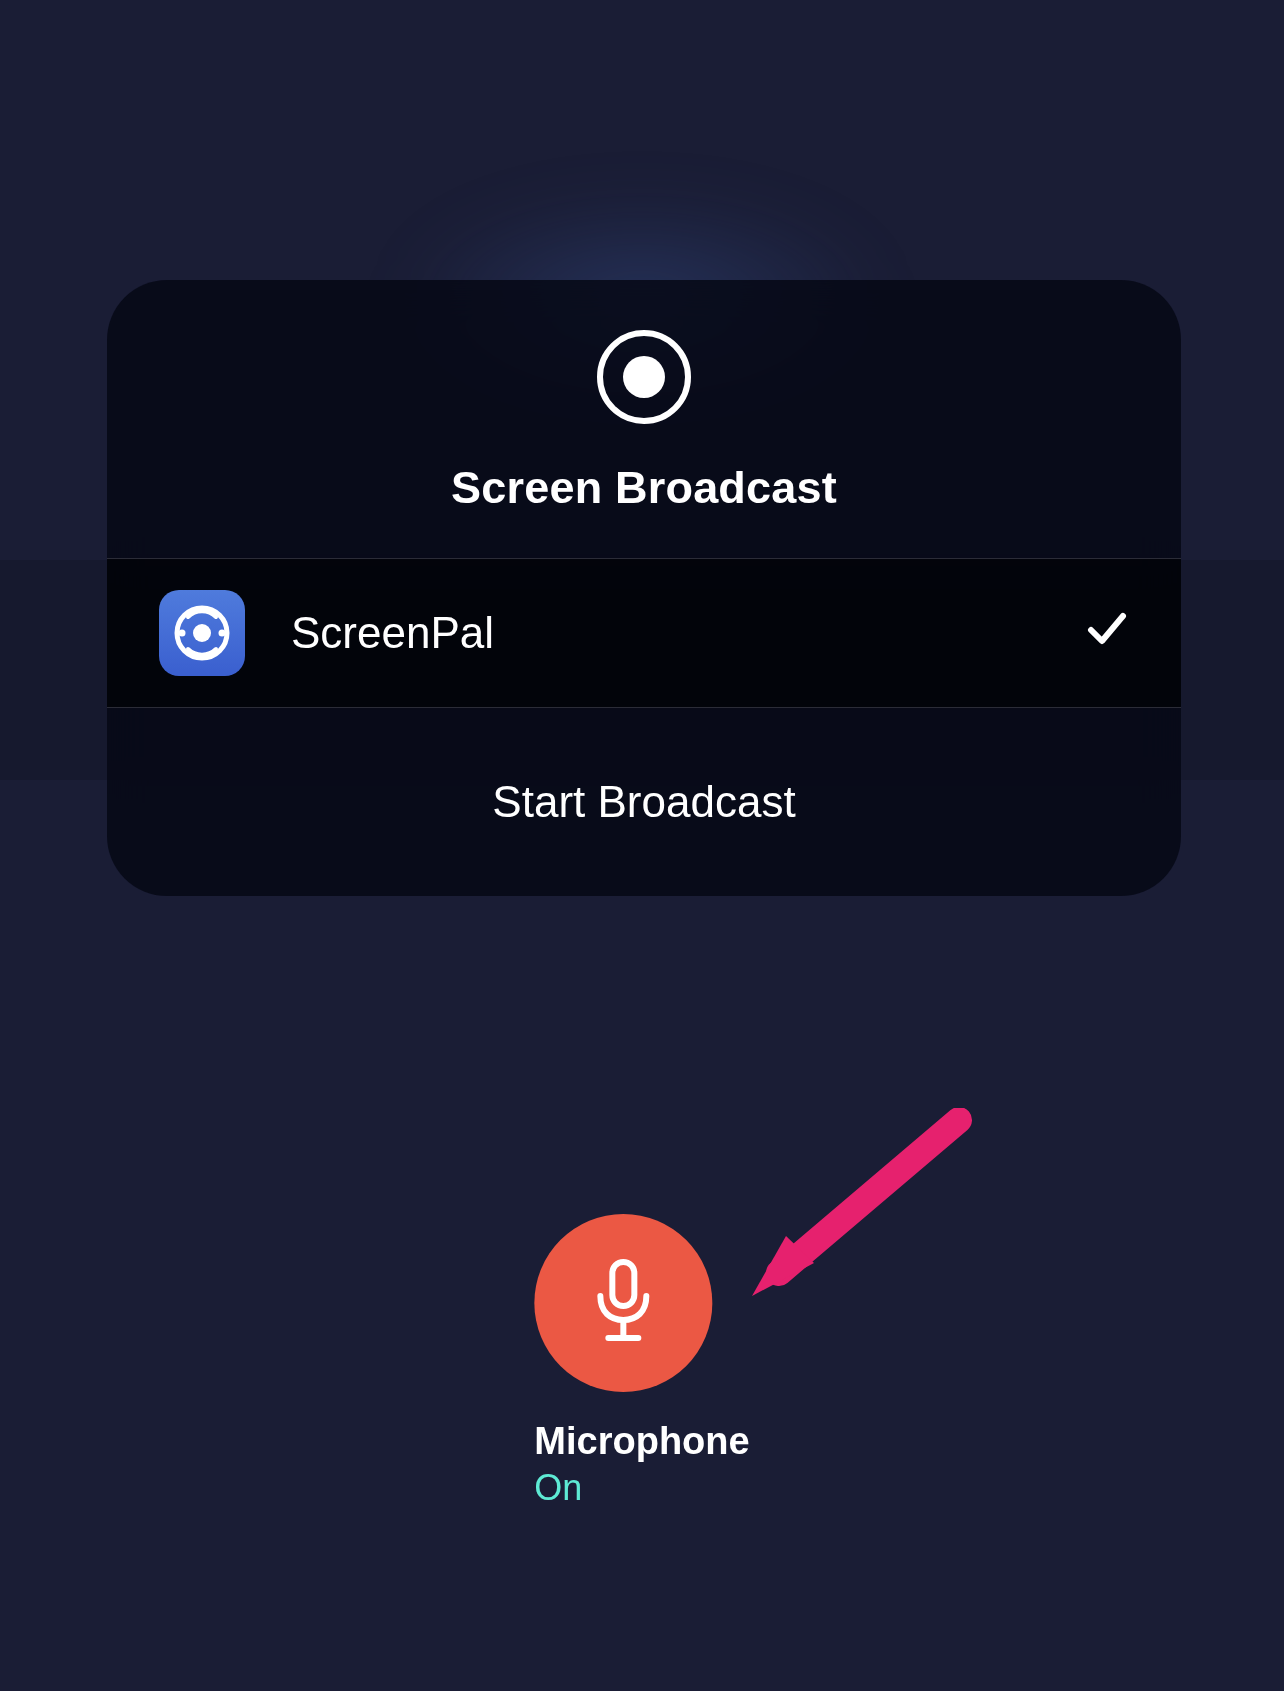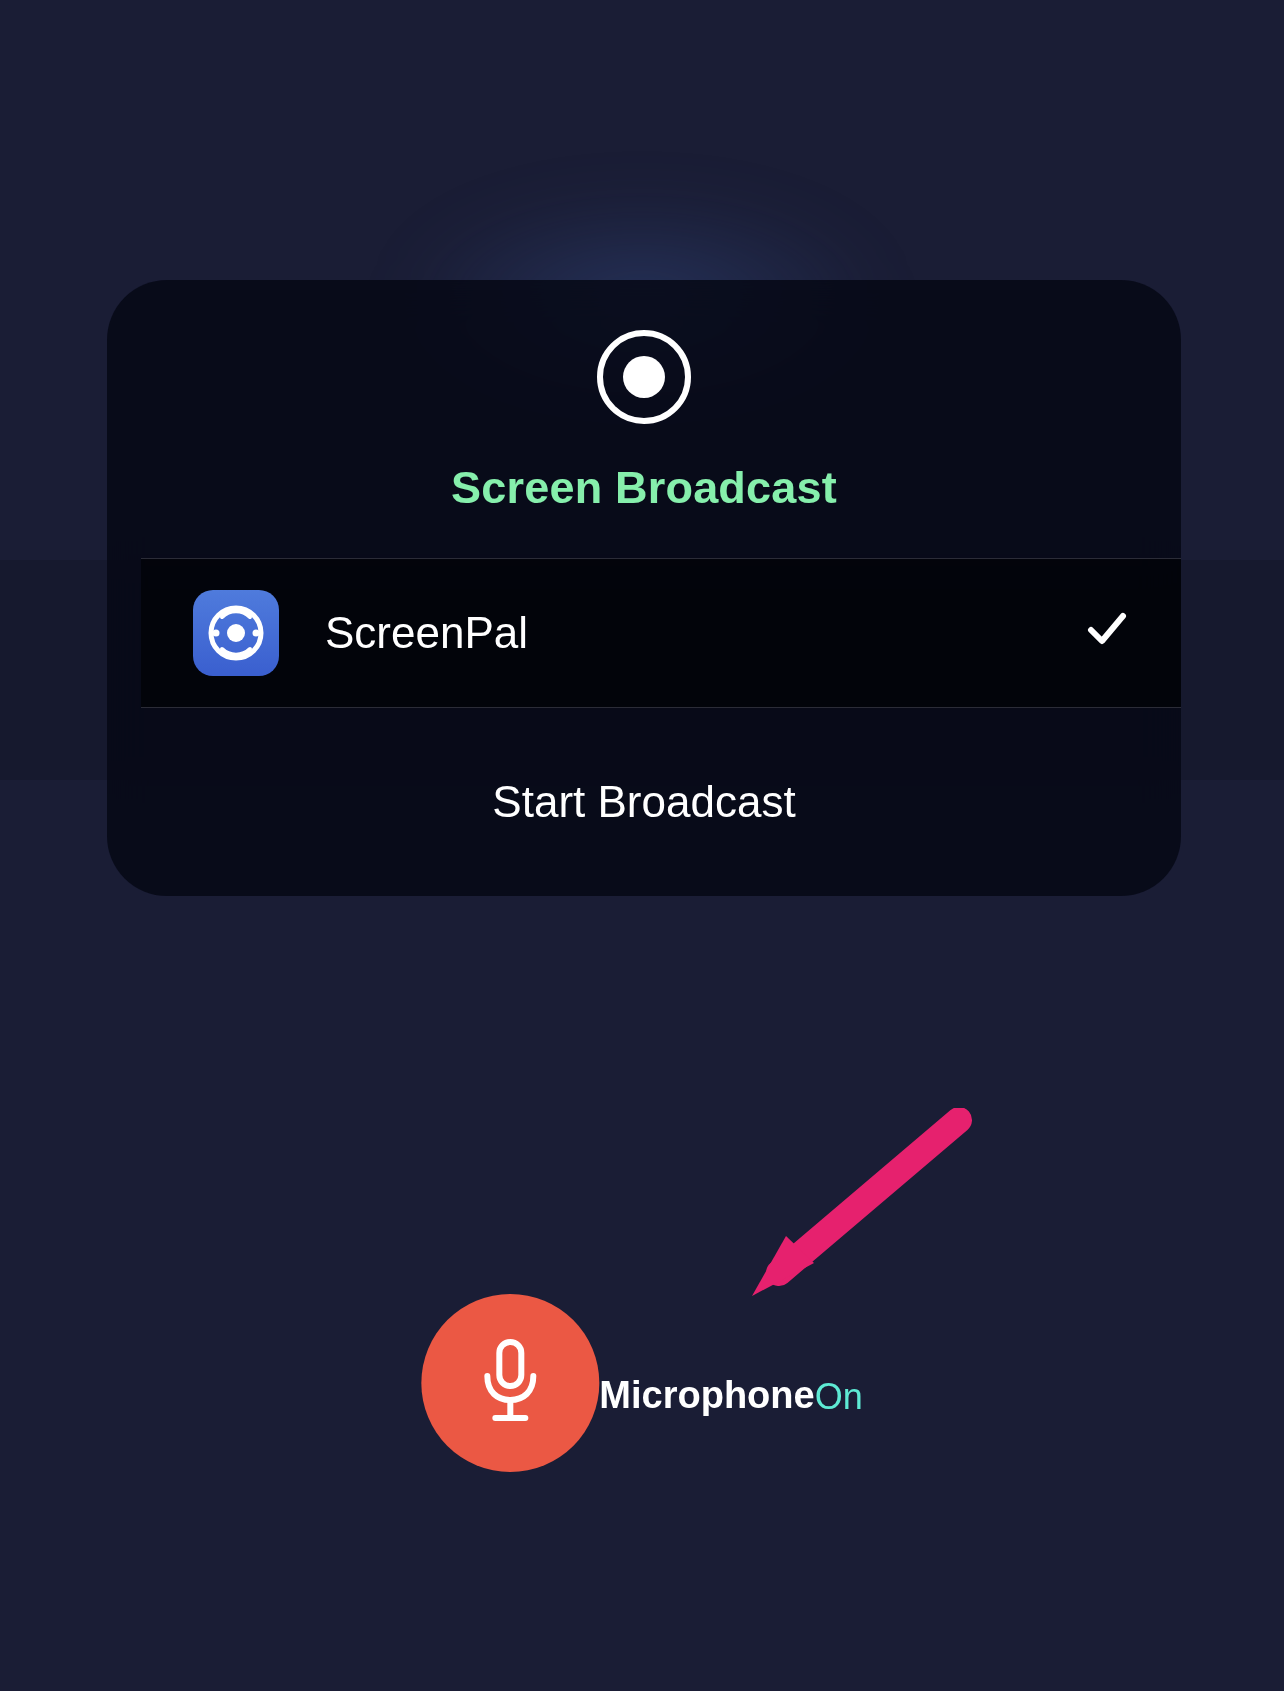--- a/index.html
+++ b/index.html
@@ -56,35 +56,34 @@
       justify-content: center;
       margin-bottom: 38px;
     }
     .record-dot {
       width: 42px;
       height: 42px;
       border-radius: 50%;
       background: #ffffff;
     }
     .panel-title {
-      color: #86efac;
+      color: #ffffff;
       font-size: 45px;
       font-weight: 600;
       letter-spacing: 0.2px;
     }
     .app-row {
       display: flex;
       align-items: center;
       height: 150px;
       padding: 0 52px;
       border-top: 1px solid rgba(120,120,140,0.35);
       border-bottom: 1px solid rgba(120,120,140,0.35);
       background: rgba(0,0,0,0.55);
       cursor: pointer;
-      margin-left: 34px;
     }
     .app-icon {
       width: 86px;
       height: 86px;
       border-radius: 20px;
       background: linear-gradient(180deg, #4f7bdc 0%, #3a5fcf 100%);
       display: flex;
       align-items: center;
       justify-content: center;
       margin-right: 46px;
@@ -109,25 +108,25 @@
       cursor: pointer;
     }
     .start-label {
       color: #ffffff;
       font-size: 44px;
       font-weight: 400;
     }
     .mic-container {
       position: absolute;
       left: 50%;
-      top: 1294px;
+      top: 1214px;
       transform: translateX(-50%);
       display: flex;
-      flex-direction: row;
-      align-items: center;
+      flex-direction: column;
+      align-items: flex-start;
     }
     .mic-circle {
       width: 178px;
       height: 178px;
       border-radius: 50%;
       background: #eb5844;
       display: flex;
       align-items: center;
       justify-content: center;
       cursor: pointer;

